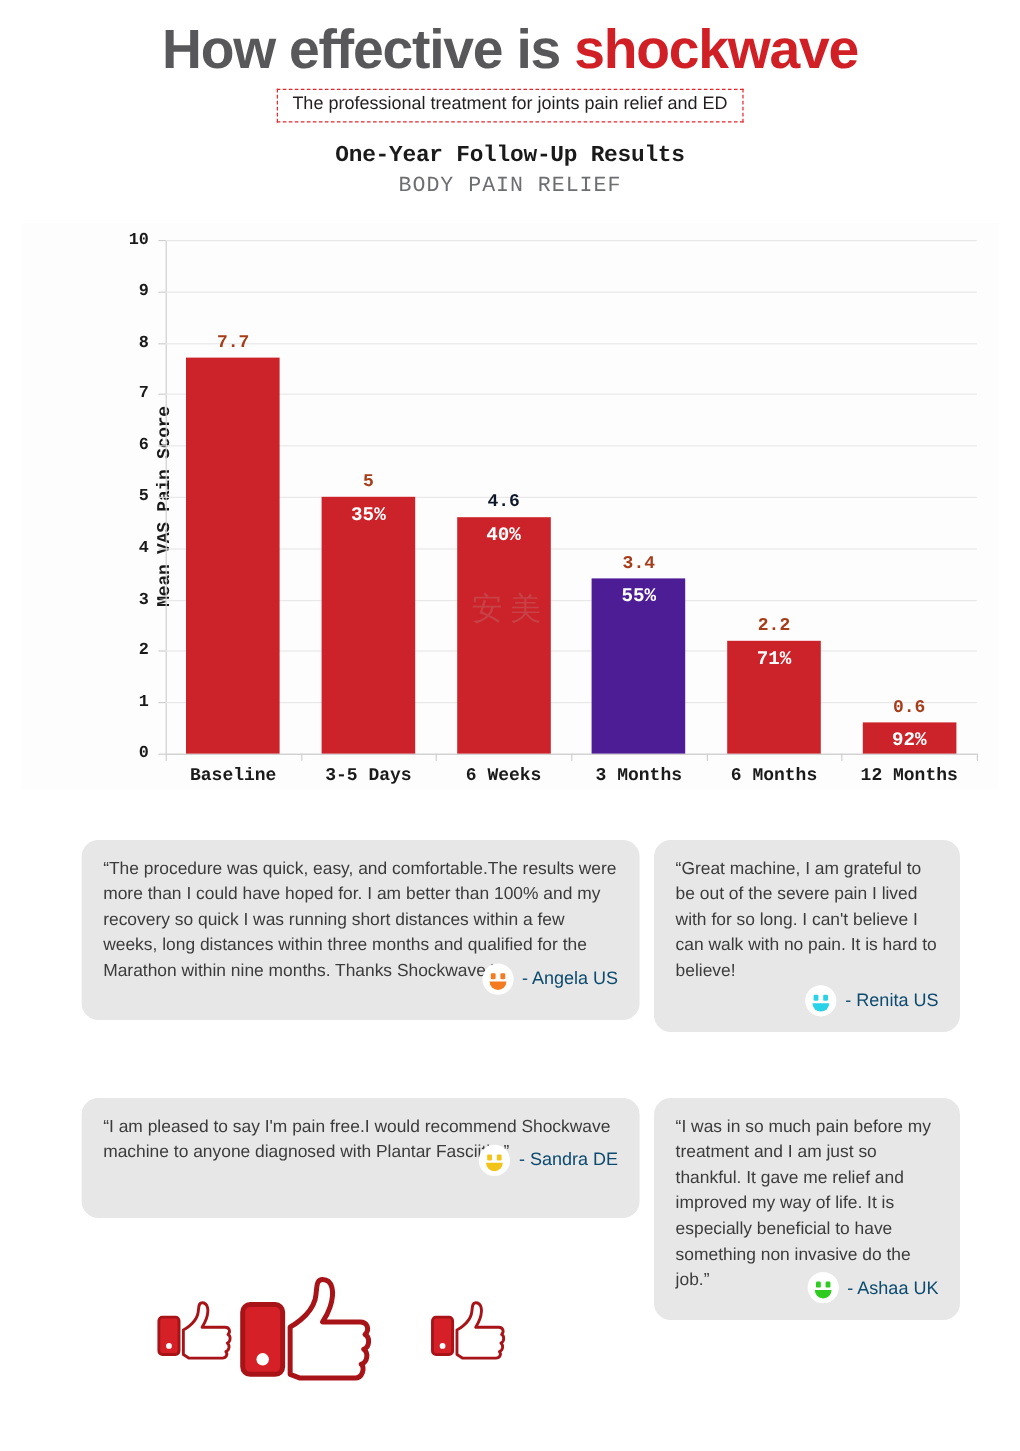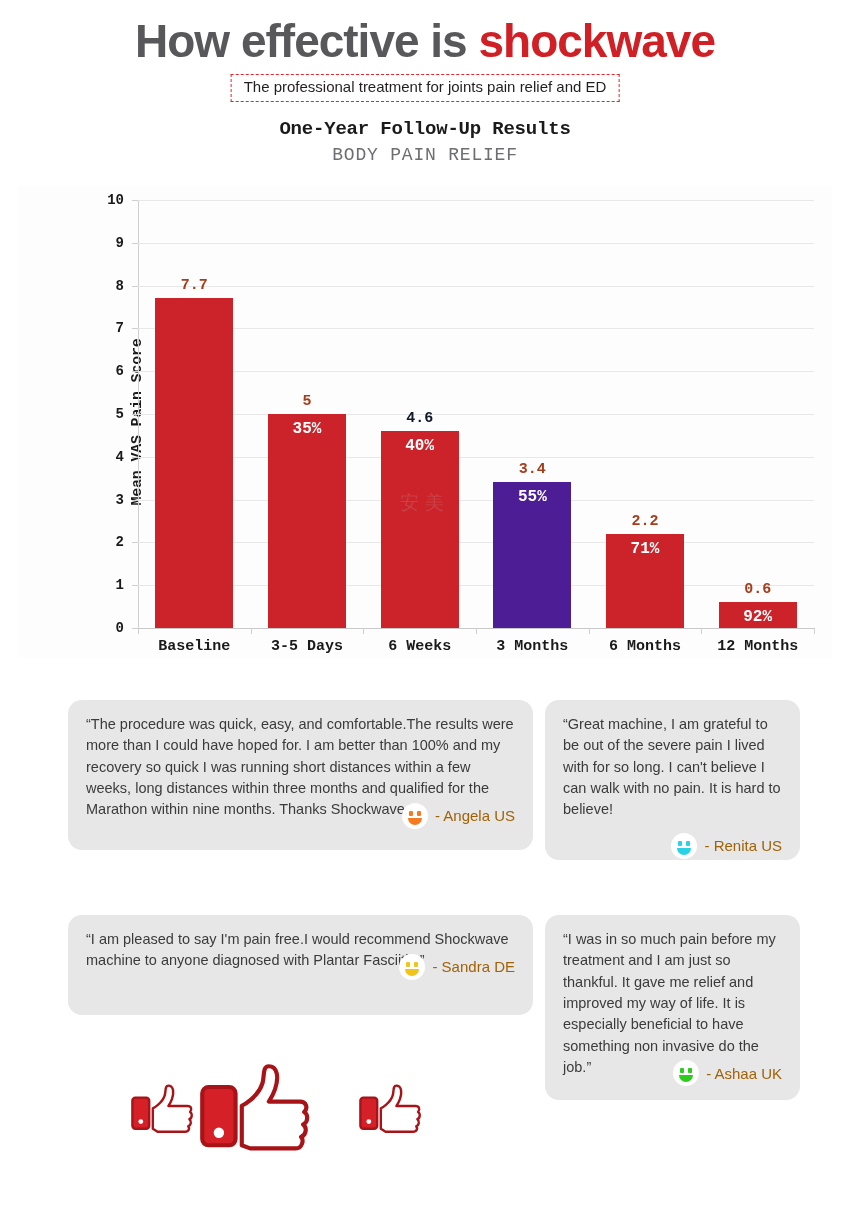--- a/index.html
+++ b/index.html
@@ -192,21 +192,21 @@
     z-index: 5;
   }
   .watermark .wm-main {
     font-size: 58px;
     font-weight: bold;
     letter-spacing: 10px;
     color: rgba(190,140,140,0.30);
     line-height: 1;
   }
   .watermark .wm-sub {
-    font-size: 19px;
+    font-size: 26px;
     letter-spacing: 6px;
     color: rgba(190,140,140,0.30);
     margin-top: 4px;
   }
 
   
   .bubble {
     position: absolute;
     background: #e7e7e7;
     border-radius: 14px;
@@ -217,21 +217,21 @@
     margin: 0;
     font-size: 14.5px;
     line-height: 1.47;
     color: #3b3b3b;
   }
   .attrib {
     display: flex;
     align-items: center;
     justify-content: flex-end;
     gap: 7px;
-    margin-top: 12px;
+    margin-top: 0;
   }
   .attrib.inline {
     margin-top: -18px;
   }
   .smiley {
     width: 26px;
     height: 26px;
     border-radius: 50%;
     background: #ffffff;
     position: relative;
@@ -249,21 +249,21 @@
   .smiley .mouth {
     position: absolute;
     left: 6px;
     right: 6px;
     top: 15px;
     height: 7px;
     border-radius: 0 0 8px 8px;
   }
   .attrib-name {
     font-size: 15px;
-    color: #a16207;
+    color: #0c4a6e;
     white-space: nowrap;
   }
   .tail {
     position: absolute;
     width: 0;
     height: 0;
     pointer-events: none;
   }
 
   

